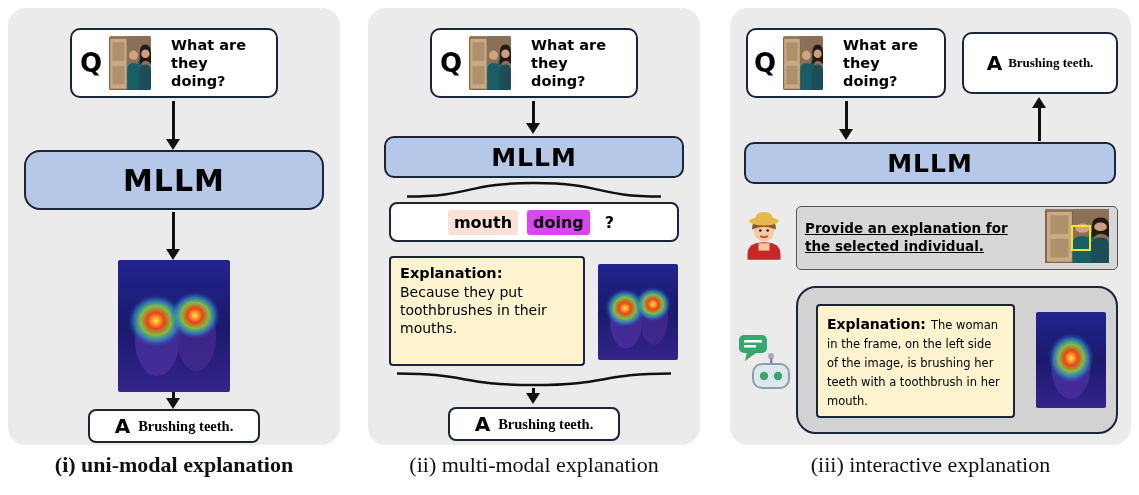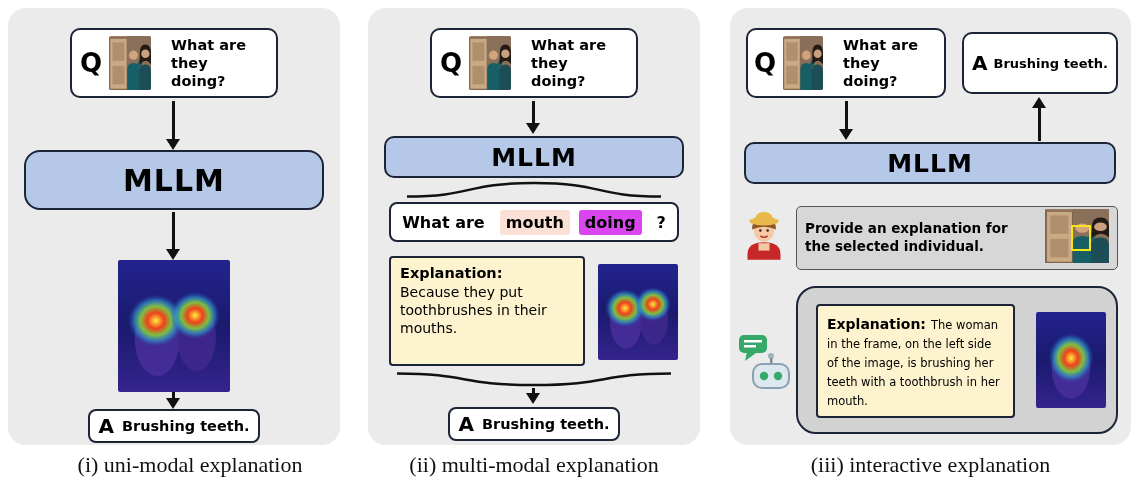--- a/index.html
+++ b/index.html
@@ -22,41 +22,41 @@
 
   .arrow { position:absolute; width:2.5px; background:#111; }
   .arrow::after { content:""; position:absolute; left:-6.25px; border:7.5px solid transparent; }
   .arrow.down::after { bottom:-11px; border-top:11px solid #111; border-bottom:none; }
   .arrow.up::after { top:-11px; border-bottom:11px solid #111; border-top:none; }
 
   .heatmap { position:absolute; border-radius:2px; }
 
   .abox { display:flex; align-items:center; justify-content:center; gap:8px; }
   .abox .qa-label { font-size:20px; }
-  .a-text { font-size:14.5px; font-weight:bold; }
+  .a-text { font-size:14.5px; font-weight:bold;font-family:Liberation Serif, serif; }
 
   .tokenbox { display:flex; align-items:center; justify-content:center; gap:9px; font-size:16px; font-weight:bold; border-radius:8px; }
   .token { padding:3px 6px; border-radius:3px; white-space:nowrap; }
 
   .expbox { position:absolute; background:#fdf3ce; border:2.5px solid #1c2438; border-radius:4px; padding:7px 9px; }
   .exp-title { font-weight:bold; font-size:14.5px; }
   .exp-body { font-size:13px; line-height:1.3; }
 
   .brace { position:absolute; }
 
   .promptbox { position:absolute; background:#d7d7d7; border:1.5px solid #555; border-radius:5px; display:flex; align-items:center; gap:8px; padding:4px 8px; }
-  .prompt-text { font-size:13.5px; line-height:1.3; font-weight:bold; flex:1 1 auto; }
+  .prompt-text { font-size:13.5px; line-height:1.3; font-weight:bold; flex:1 1 auto;text-decoration:underline; }
   .sel-photo-wrap { position:relative; flex:0 0 auto; }
   .selection-box { position:absolute; left:40%; top:28%; width:32%; height:44%; border:2.5px solid #f5e616; }
 
   .responsebox { position:absolute; background:#d2d2d2; border:2.5px solid #1c2438; border-radius:20px; }
   .icon-svg { position:absolute; }
 
   .caption { position:absolute; top:452px; height:36px; text-align:center; font-family:"Liberation Serif", serif; font-size:22px; color:#111; }
-  #cap1 { left:24px;   width:332px; }
+  #cap1 { left:8px;   width:332px;font-weight:bold; }
   #cap2 { left:368px; width:332px; }
   #cap3 { left:730px; width:401px; }
 </style>
 </head>
 <body>
 
 <svg width="0" height="0" style="position:absolute" aria-hidden="true">
   <defs>
     <linearGradient id="hmbg" x1="0" y1="0" x2="0" y2="1">
       <stop offset="0" stop-color="#23238f"></stop>
@@ -166,21 +166,20 @@
 
     <div class="arrow down" style="left:164px; top:93px; height:22px;"></div>
 
     <div class="mllm" style="left:16px; top:128px; width:300px; height:42px; border-radius:10px; font-size:25px;">MLLM</div>
 
     <svg class="brace" style="left:36px; top:173px;" width="260" height="17" viewBox="0 0 260 17">
       <path d="M3,15.5 C 70,15.5 60,2 130,2 C 200,2 190,15.5 257,15.5" stroke="#111" stroke-width="2.5" fill="none"></path>
     </svg>
 
     <div class="box tokenbox" style="left:21px; top:194px; width:290px; height:40px;">
-      <span class="token">What are</span>
       <span class="token" style="background:#fbe0d5">mouth</span>
       <span class="token" style="background:#d946ef">doing</span>
       <span class="token">?</span>
     </div>
 
     <div class="expbox" style="left:21px; top:248px; width:196px; height:110px;">
       <div class="exp-title">Explanation:</div>
       <div class="exp-body" style="font-size:14px; margin-top:2px;">Because they put toothbrushes in their mouths.</div>
     </div>
 

